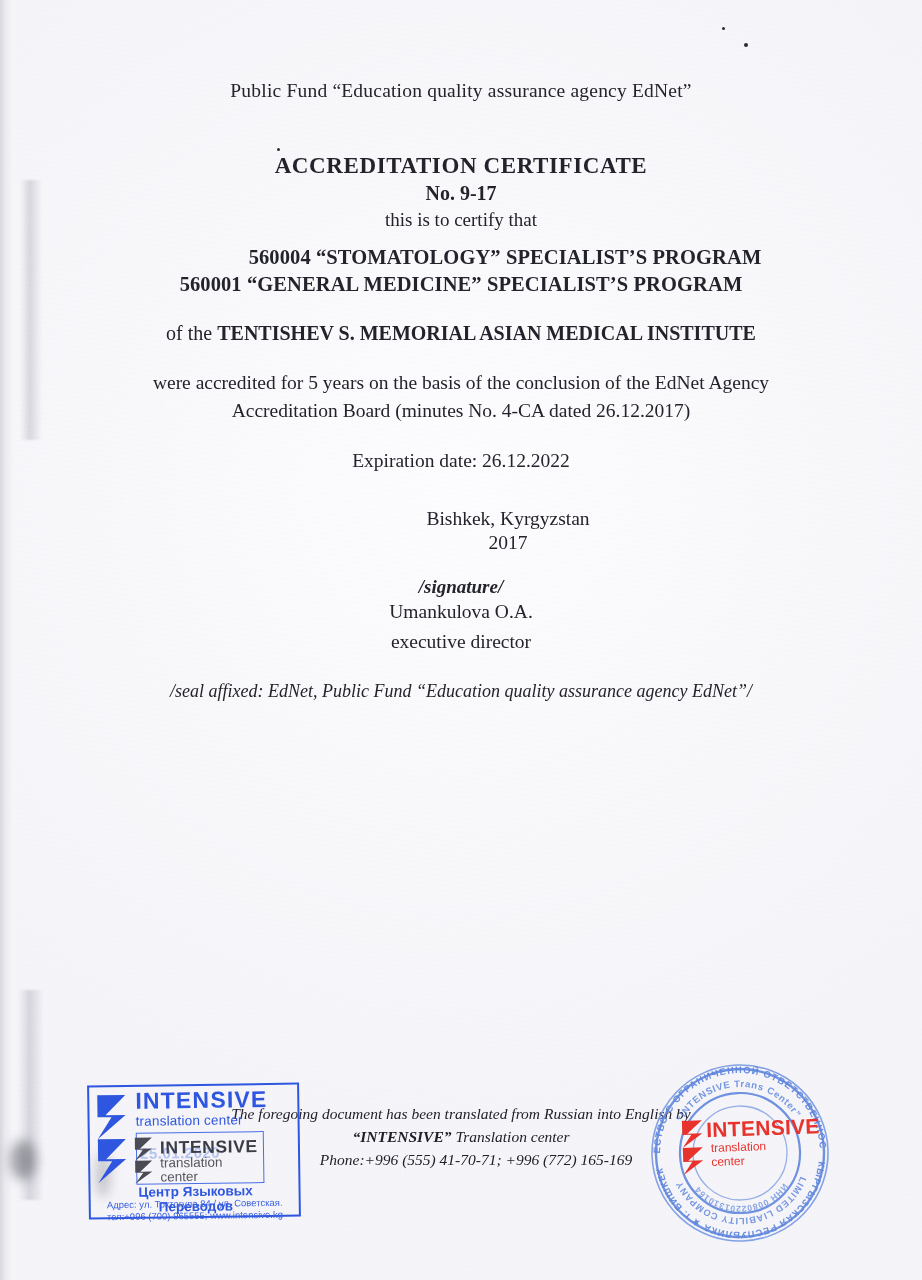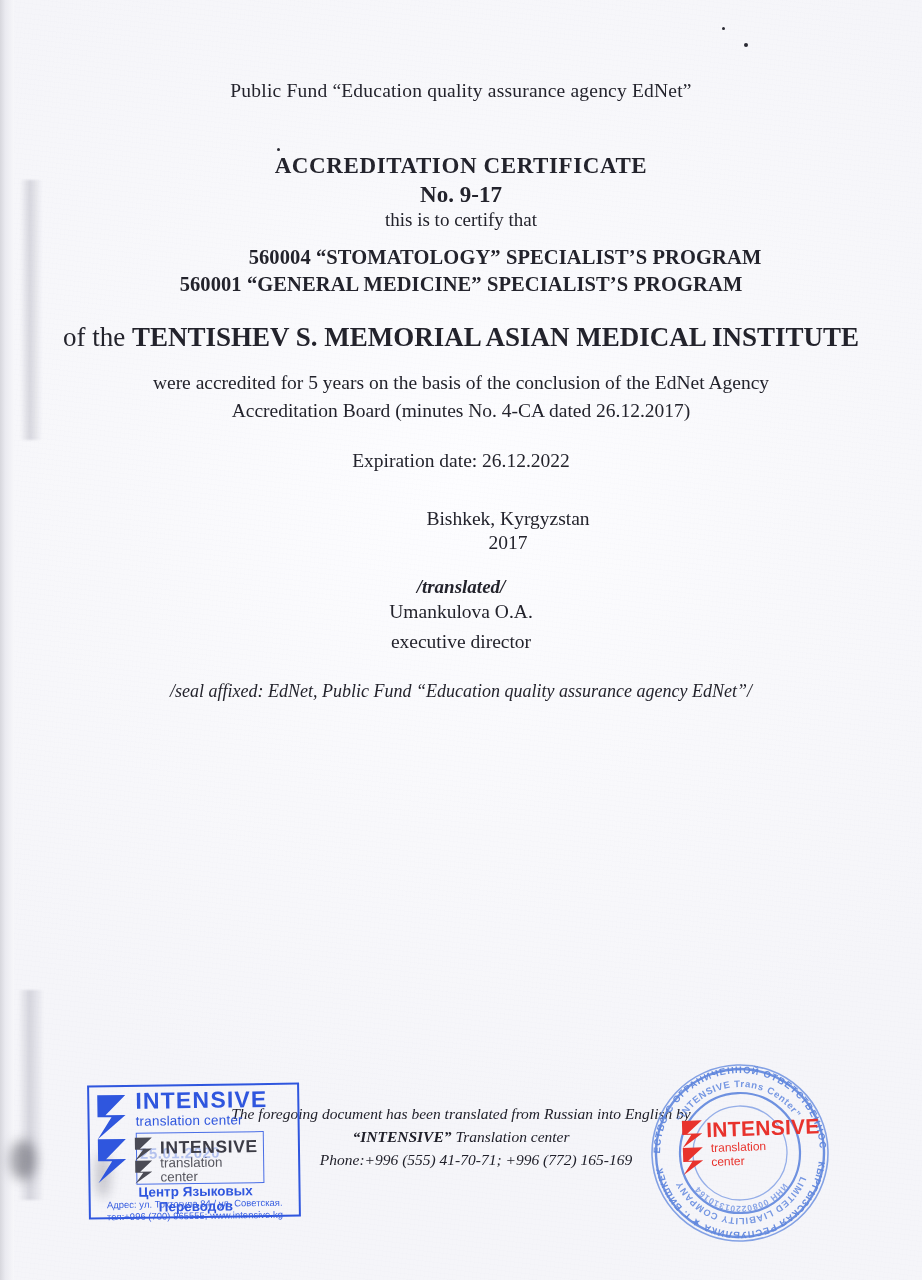--- a/index.html
+++ b/index.html
@@ -70,24 +70,24 @@
     position: absolute;
     left: 0; top: 0;
     width: 922px;
     color: #23232c;
     text-align: center;
   }
   .line { position: absolute; width: 100%; text-align: center; white-space: nowrap; }
 
   .t-header     { font-size: 19.5px; letter-spacing: .2px; }
   .t-title      { font-size: 23px; font-weight: bold; letter-spacing: .6px; }
-  .t-number     { font-size: 23px; font-weight: bold; }
+  .t-number     { font-size: 20px; font-weight: bold; }
   .t-certify    { font-size: 19px; }
   .t-program    { font-size: 20.5px; font-weight: bold; letter-spacing: .1px; }
-  .t-institute  { font-size: 27px; text-align: center; }
+  .t-institute  { font-size: 20px; text-align: center; }
   .t-institute b { font-weight: bold; }
   .t-body       { font-size: 19.5px; }
   .t-expiry     { font-size: 19.5px; }
   .t-place      { font-size: 19.5px; margin-left: 47px; }
   .t-sigmark    { font-size: 19px; font-weight: bold; font-style: italic; }
   .t-signer     { font-size: 19.5px; font-weight: normal; }
   .t-role       { font-size: 19.5px; }
   .t-seal-note  { font-size: 18px; font-style: italic; }
 
   
@@ -258,21 +258,21 @@
     <div class="line t-body" style="top:372px;">were accredited for 5 years on the basis of the conclusion of the EdNet Agency</div>
 
     <div class="line t-body" style="top:400px;">Accreditation Board (minutes No. 4-CA dated 26.12.2017)</div>
 
     <div class="line t-expiry" style="top:450px;">Expiration date: 26.12.2022</div>
 
     <div class="line t-place" style="top:508px;">Bishkek, Kyrgyzstan</div>
 
     <div class="line t-place" style="top:532px;">2017</div>
 
-    <div class="line t-sigmark" style="top:576px;">/translated/</div>
+    <div class="line t-sigmark" style="top:576px;">/signature/</div>
 
     <div class="line t-signer" style="top:601px;">Umankulova O.A.</div>
 
     <div class="line t-role" style="top:631px;">executive director</div>
 
     <div class="line t-seal-note" style="top:681px;">/seal affixed: EdNet, Public Fund “Education quality assurance agency EdNet”/</div>
   </div>
 
   <div class="xl-note" style="top:1128px;">
     <b>“INTENSIVE”</b><span> Translation center</span>

